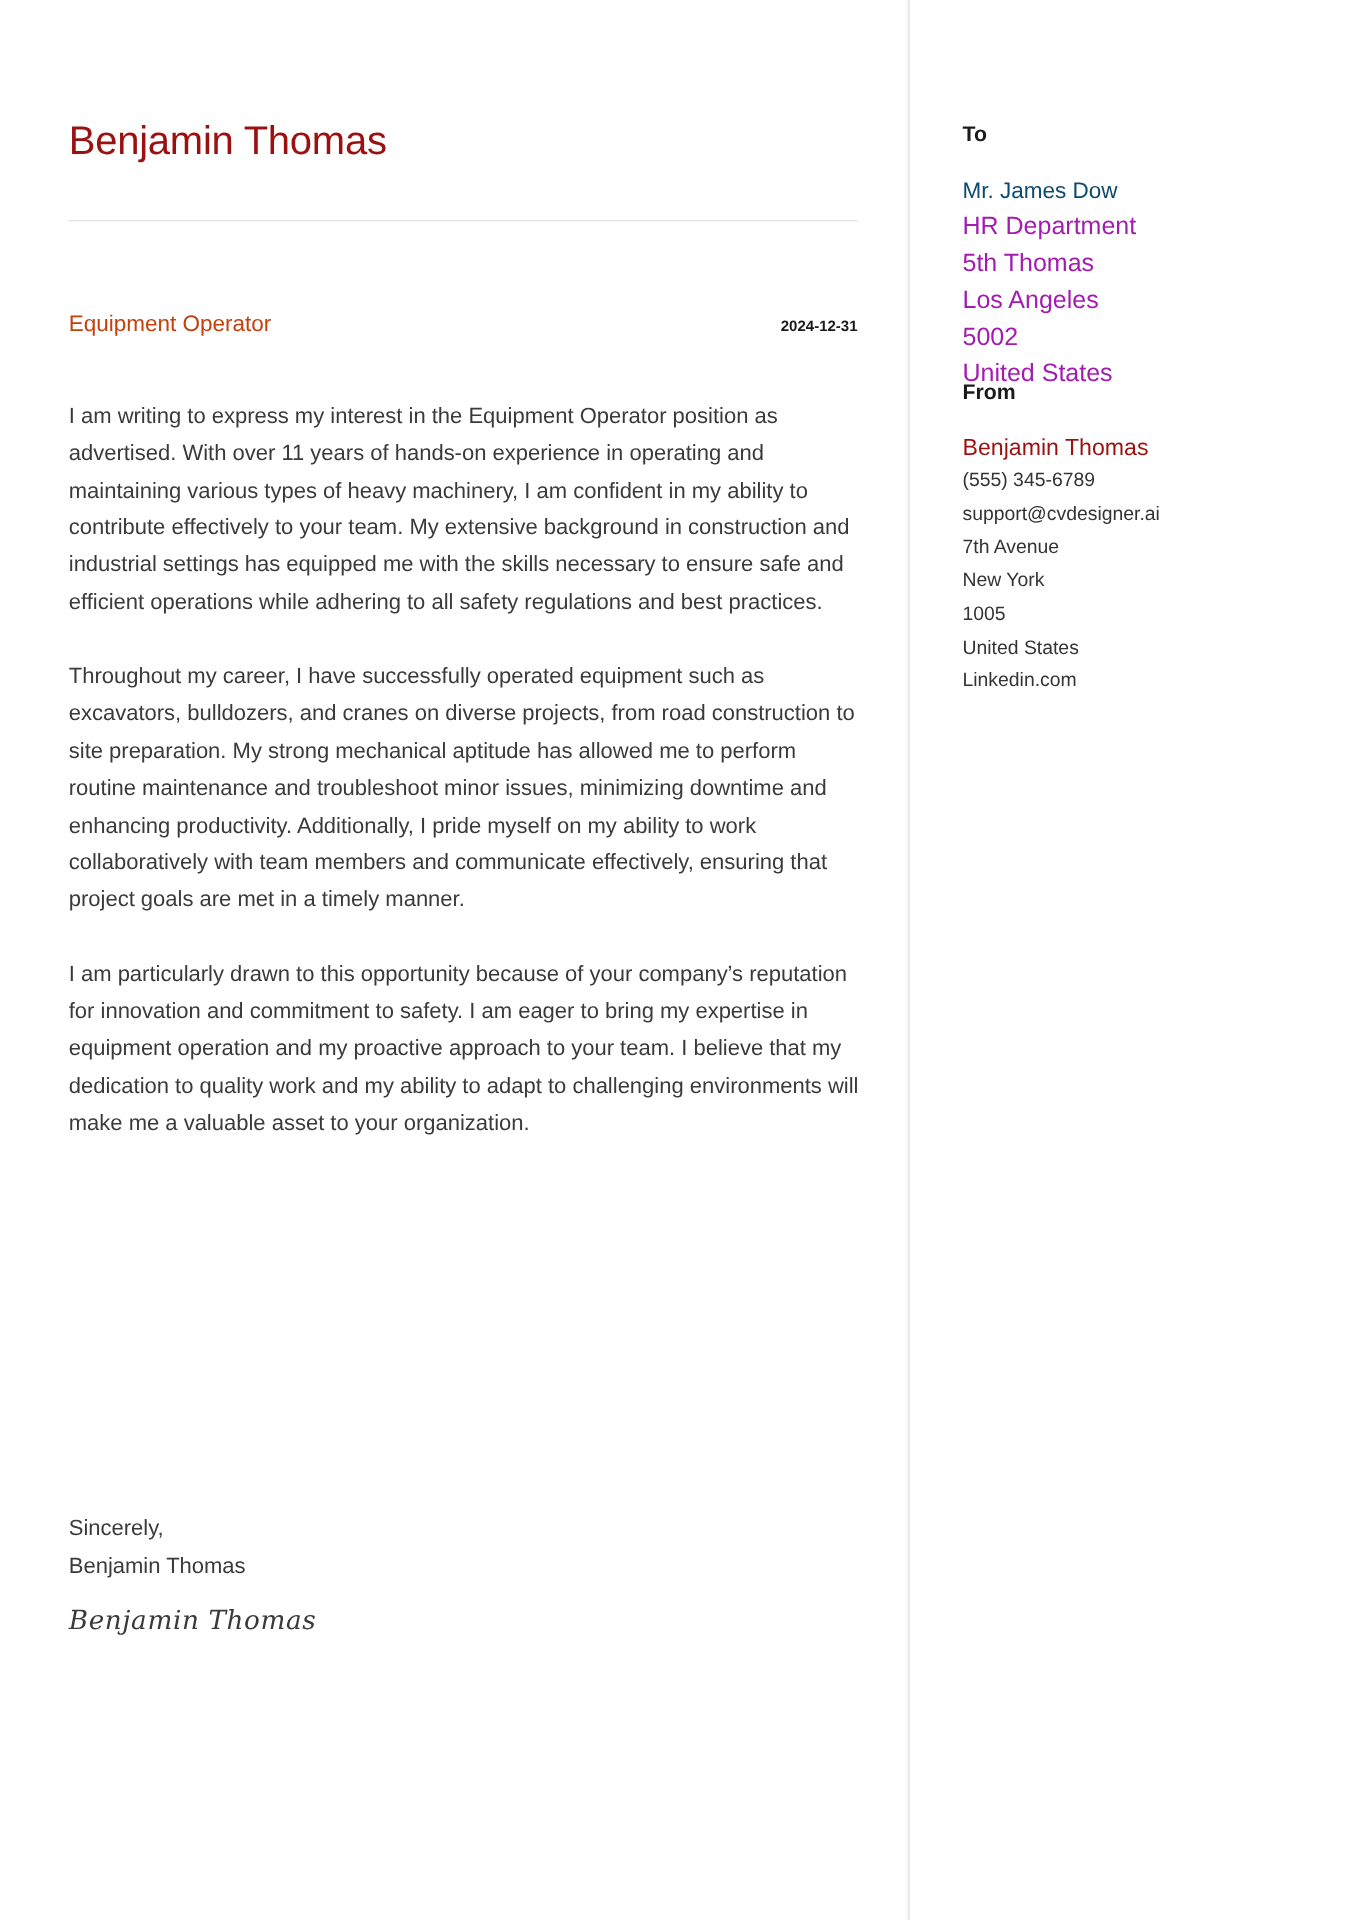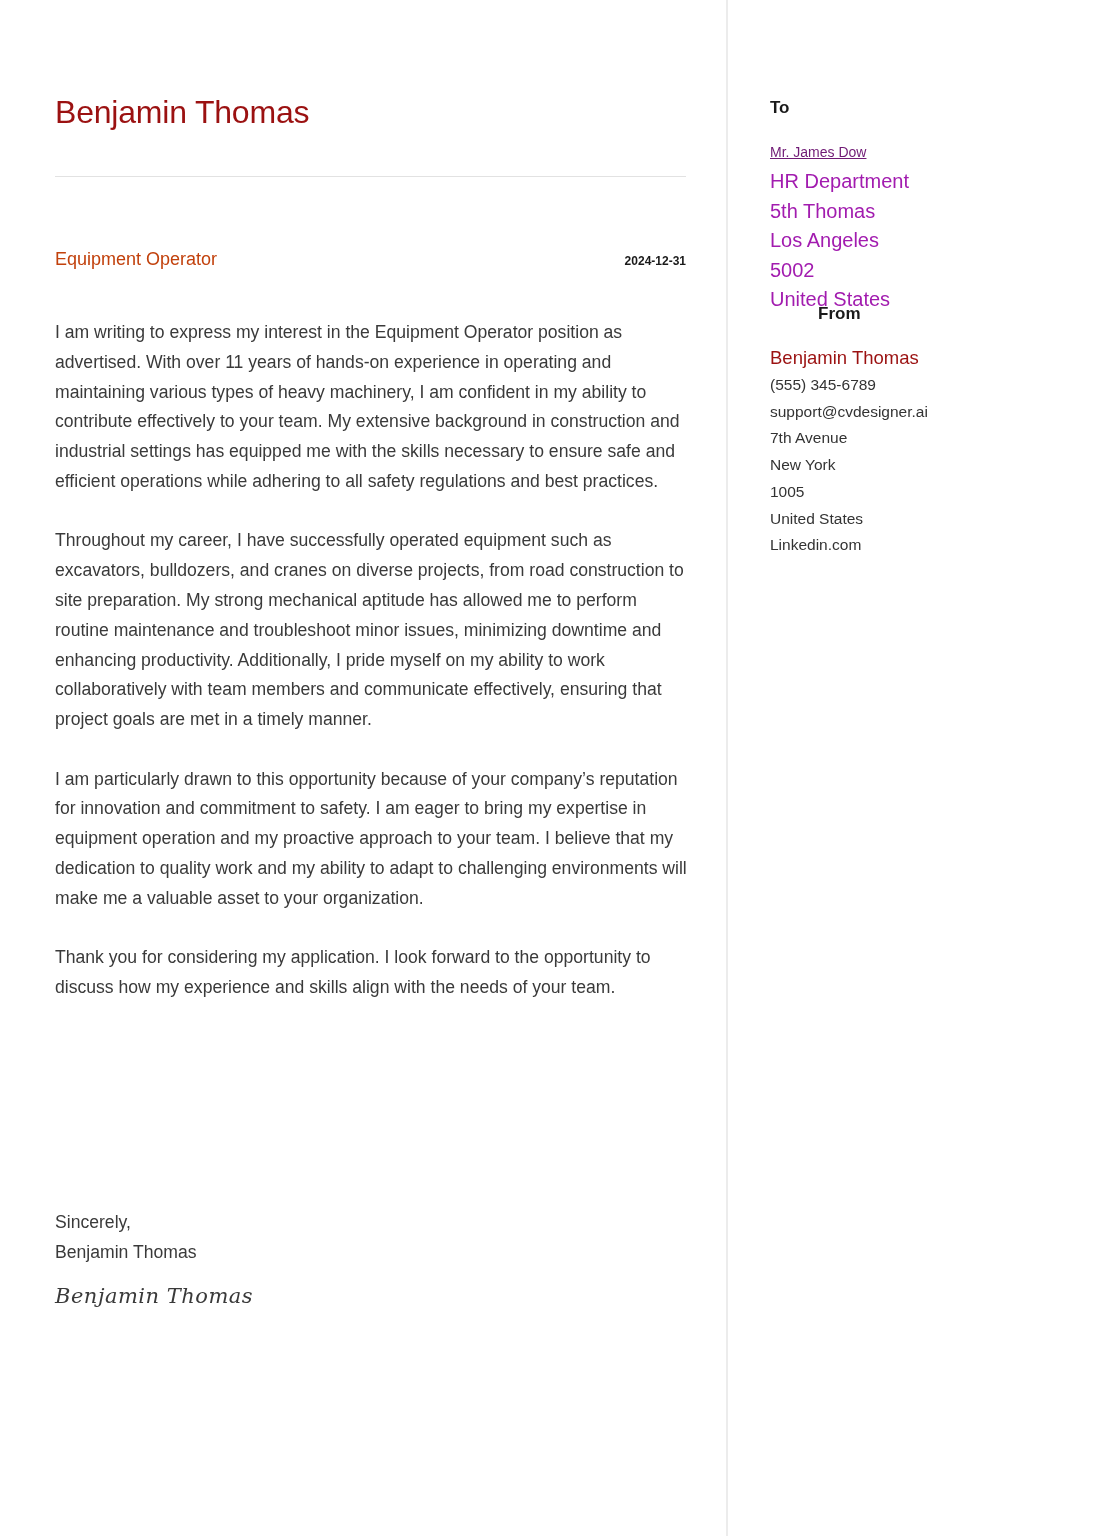--- a/index.html
+++ b/index.html
@@ -117,37 +117,36 @@
       color: #1a1a1a;
       margin: 0;
     }
     .to-block {
       position: absolute;
       top: 57px;
       left: 0;
     }
     .to-block .side-label { margin-bottom: 19px; margin-top: 41px; }
     .to-name {
-      font-size: 14px;
-      color: #701a75;
+      font-size: 18px;
+      color: #0c4a6e;
       font-weight: 500;
       line-height: 30px;
-      text-decoration: underline;
     }
     .to-line {
       font-size: 20px;
       line-height: 29.6px;
       color: #a21caf;
     }
     .from-block {
       position: absolute;
       top: 304px;
       left: 0;
     }
-    .from-block .side-label { margin-bottom: 20px; margin-left: 48px; }
+    .from-block .side-label { margin-bottom: 20px; }
     .from-name {
       font-size: 18.5px;
       color: #9b1111;
       font-weight: 500;
       line-height: 28px;
     }
     .from-line {
       font-size: 15.5px;
       line-height: 26.7px;
       color: #333333;
@@ -164,21 +163,20 @@
 
     <div class="job-row">
       <span class="job-title">Equipment Operator</span>
       <span class="date">2024-12-31</span>
     </div>
 
     <div class="body-text">
       <p>I am writing to express my interest in the Equipment Operator position as advertised. With over 11 years of hands-on experience in operating and maintaining various types of heavy machinery, I am confident in my ability to contribute effectively to your team. My extensive background in construction and industrial settings has equipped me with the skills necessary to ensure safe and efficient operations while adhering to all safety regulations and best practices.</p>
       <p>Throughout my career, I have successfully operated equipment such as excavators, bulldozers, and cranes on diverse projects, from road construction to site preparation. My strong mechanical aptitude has allowed me to perform routine maintenance and troubleshoot minor issues, minimizing downtime and enhancing productivity. Additionally, I pride myself on my ability to work collaboratively with team members and communicate effectively, ensuring that project goals are met in a timely manner.</p>
       <p>I am particularly drawn to this opportunity because of your company’s reputation for innovation and commitment to safety. I am eager to bring my expertise in equipment operation and my proactive approach to your team. I believe that my dedication to quality work and my ability to adapt to challenging environments will make me a valuable asset to your organization.</p>
-      <p>Thank you for considering my application. I look forward to the opportunity to discuss how my experience and skills align with the needs of your team.</p>
     </div>
 
     <div class="closing">
       <div>Sincerely,</div>
       <div>Benjamin Thomas</div>
     </div>
 
     <div class="signature">Benjamin Thomas</div>
   </div>
 

